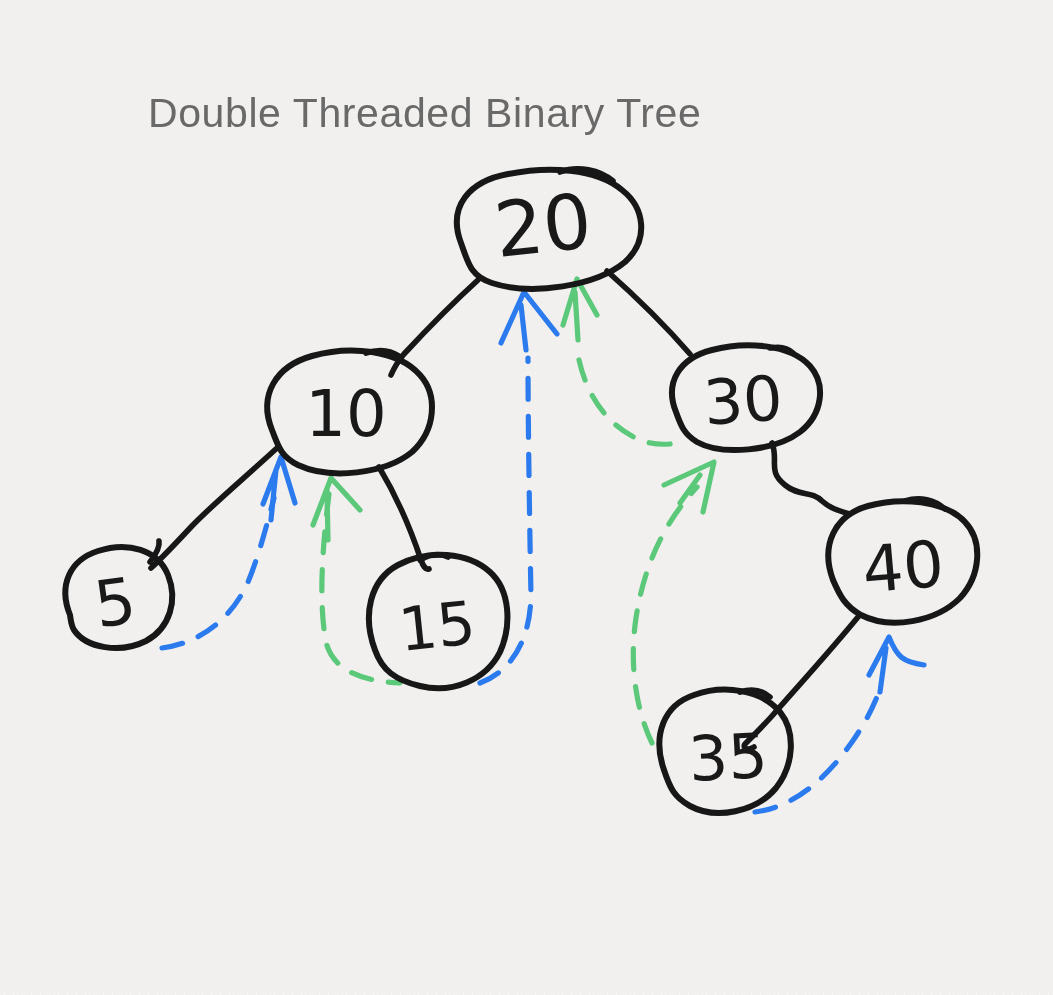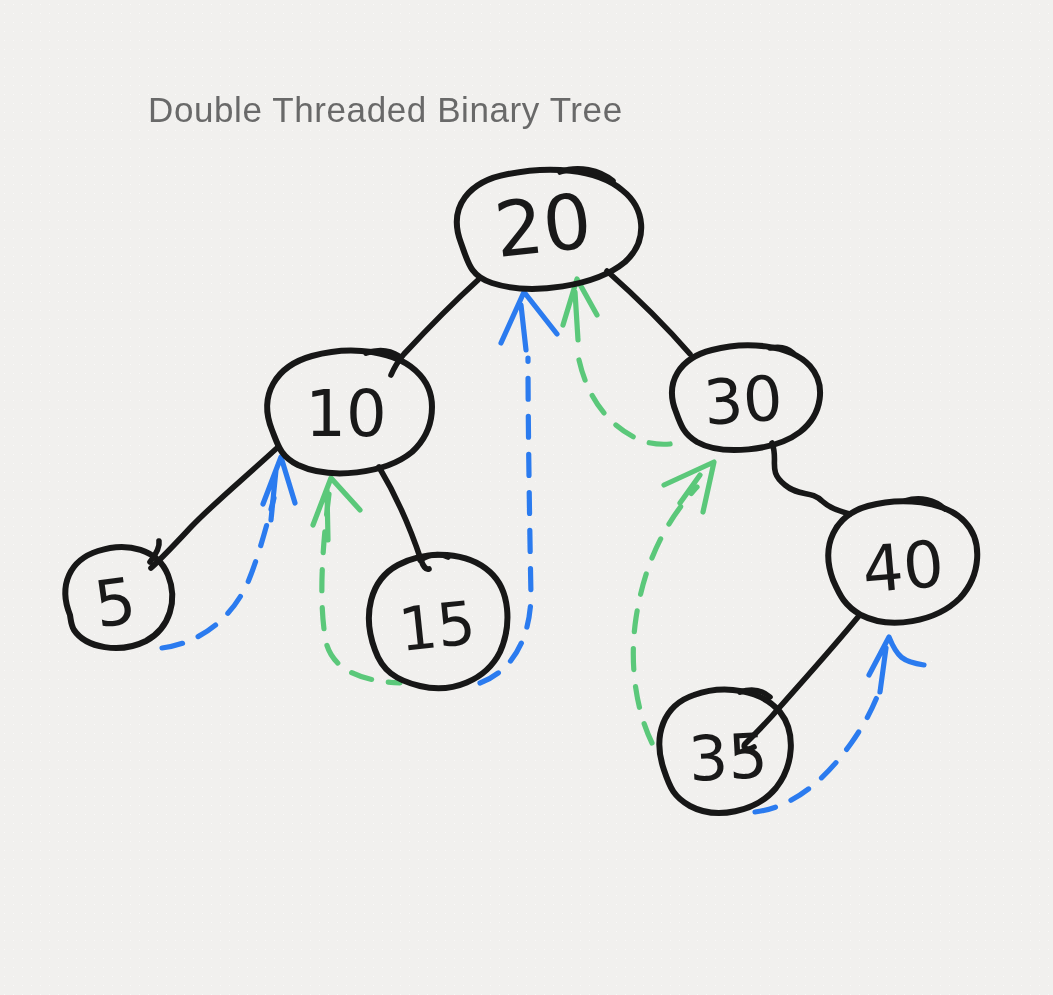--- a/index.html
+++ b/index.html
@@ -18,21 +18,21 @@
     background-image:
       radial-gradient(rgba(255,255,255,0.55) 12%, transparent 14%),
       radial-gradient(rgba(120,118,112,0.06) 14%, transparent 16%);
     background-size: 9px 9px, 6px 6px;
     background-position: 0 0, 3px 2px;
   }
   .title {
     position: absolute;
     left: 148px;
     top: 90px;
-    font-size: 35px;
+    font-size: 41px;
     font-weight: 400;
     letter-spacing: 0.6px;
     color: #696969;
     white-space: nowrap;
   }
   svg.sketch {
     position: absolute;
     left: 0;
     top: 0;
   }

